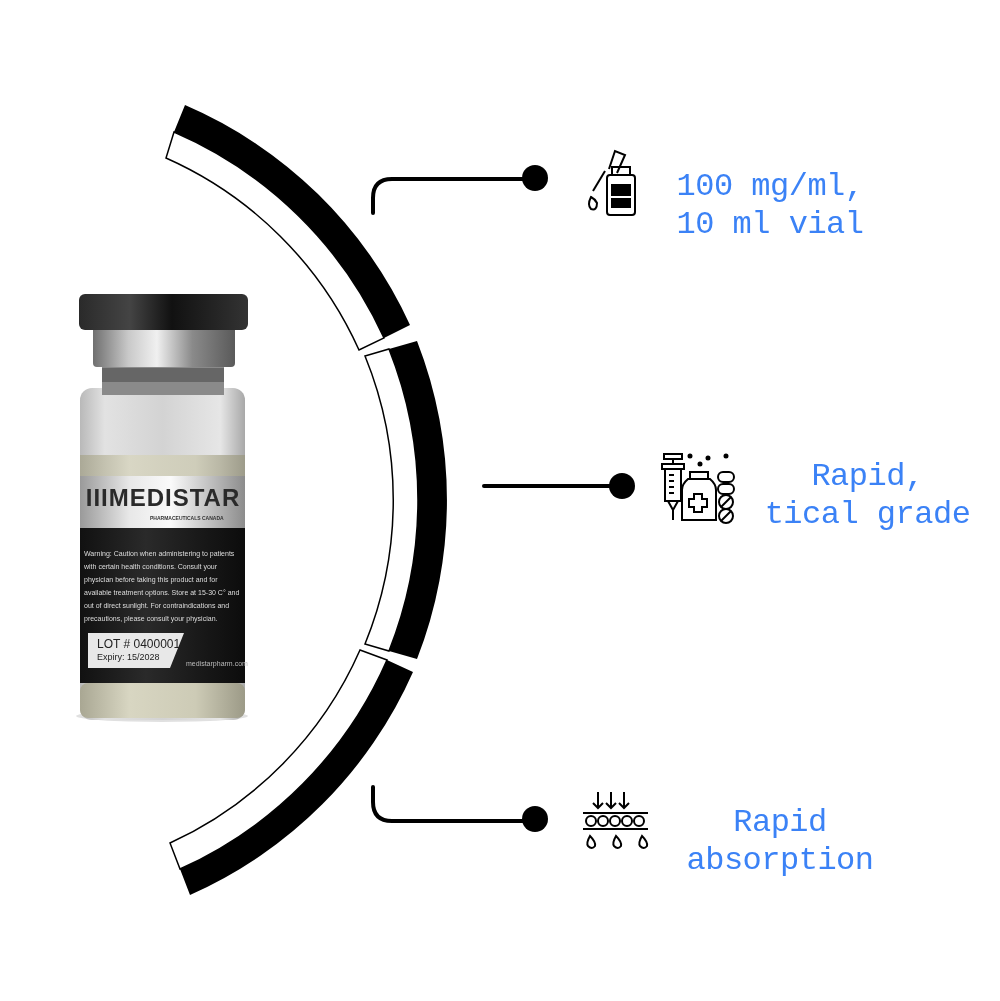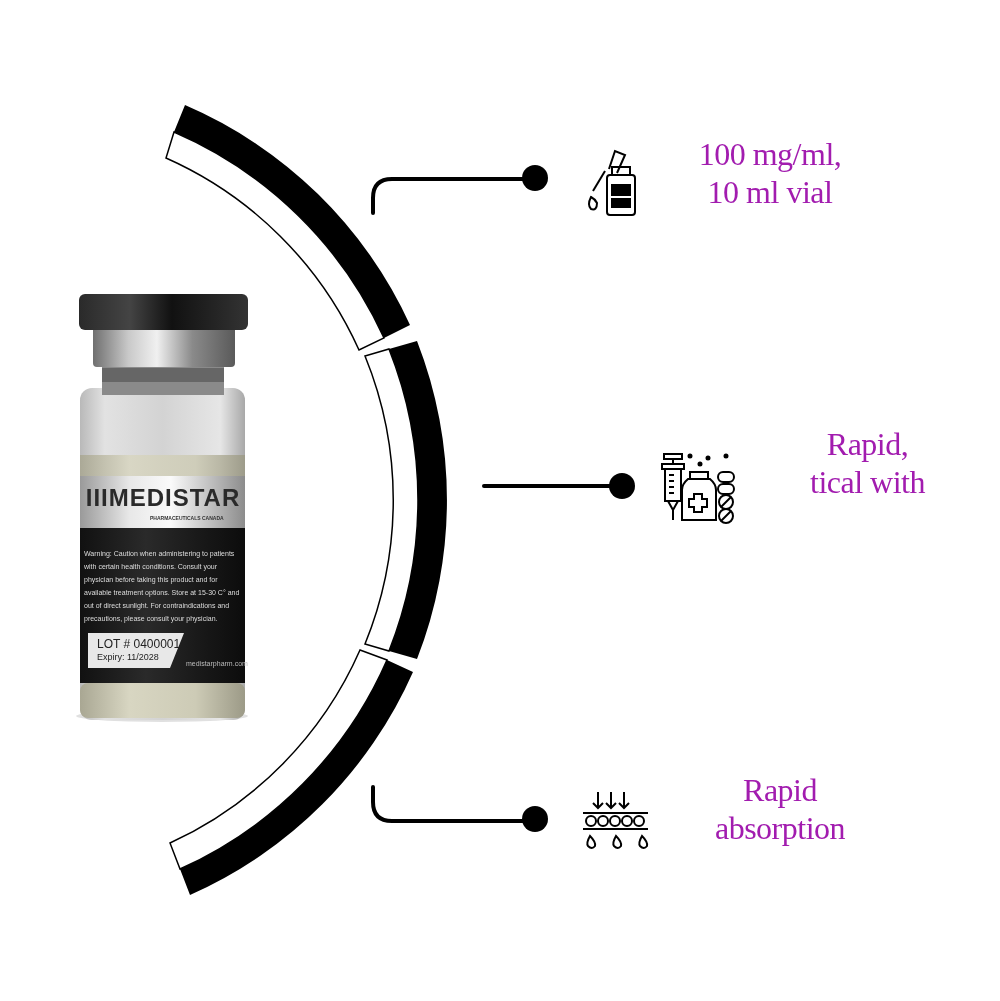--- a/index.html
+++ b/index.html
@@ -1,18 +1,18 @@
 <!DOCTYPE html>
 <html><head>
 <meta charset="utf-8">
 <style>
   html, body { margin:0; padding:0; background:#ffffff; }
   body { width:1000px; height:1001px; position:relative; overflow:hidden; font-family:"DejaVu Sans", sans-serif; }
   .stage { position:absolute; left:0; top:0; width:1000px; height:1001px; }
-  .feature-text { position:absolute; color:#a21caf; font-family:Liberation Serif, serif; font-weight:500; text-align:center; line-height:1.18; letter-spacing:-0.5px; }
+  .feature-text { position:absolute; color:#3b82f6; font-family:Liberation Mono, monospace; font-weight:500; text-align:center; line-height:1.18; letter-spacing:-0.5px;margin-top:32px; }
   .feature-text span { display:block; }
   .vial-label-text { font-family:"Liberation Sans", sans-serif; }
 </style>
 </head>
 <body>
 
 <div class="stage">
 
   <svg width="1000" height="1001" style="position:absolute;left:0;top:0">
     <defs>
@@ -169,31 +169,31 @@
   <div class="vial-label-text" style="position:absolute;left:150px;top:515px;width:95px;font-size:5px;font-weight:bold;color:#333;white-space:nowrap;">PHARMACEUTICALS CANADA</div>
   <div style="position:absolute;left:84px;top:547px;width:158px;font-family:'Liberation Sans',sans-serif;font-size:7px;line-height:13px;color:#ddd;white-space:nowrap;overflow:hidden;">
     <div>Warning: Caution when administering to patients</div>
     <div>with certain health conditions. Consult your</div>
     <div>physician before taking this product and for</div>
     <div>available treatment options. Store at 15-30 C° and</div>
     <div>out of direct sunlight. For contraindications and</div>
     <div>precautions, please consult your physician.</div>
   </div>
   <div style="position:absolute;left:97px;top:637px;font-family:'Liberation Sans',sans-serif;font-size:12px;color:#222;">LOT # 0400001</div>
-  <div style="position:absolute;left:97px;top:652px;font-family:'Liberation Sans',sans-serif;font-size:9px;color:#222;">Expiry: 11/2028</div>
+  <div style="position:absolute;left:97px;top:652px;font-family:'Liberation Sans',sans-serif;font-size:9px;color:#222;">Expiry: 15/2028</div>
   <div style="position:absolute;left:186px;top:660px;font-family:'Liberation Sans',sans-serif;font-size:7px;color:#bbb;">medistarpharm.com</div>
 
   <div class="feature-text" style="left:660px;top:136px;width:220px;font-size:32px;">
     <span>100 mg/ml,</span>
     <span>10 ml vial</span>
   </div>
 
   <div class="feature-text" style="left:755px;top:426px;width:225px;font-size:32px;">
     <span>Rapid,</span>
-    <span>tical with</span>
+    <span>tical grade</span>
   </div>
 
   <div class="feature-text" style="left:680px;top:772px;width:200px;font-size:32px;">
     <span>Rapid</span>
     <span>absorption</span>
   </div>
 
 </div>
 
 </body></html>

